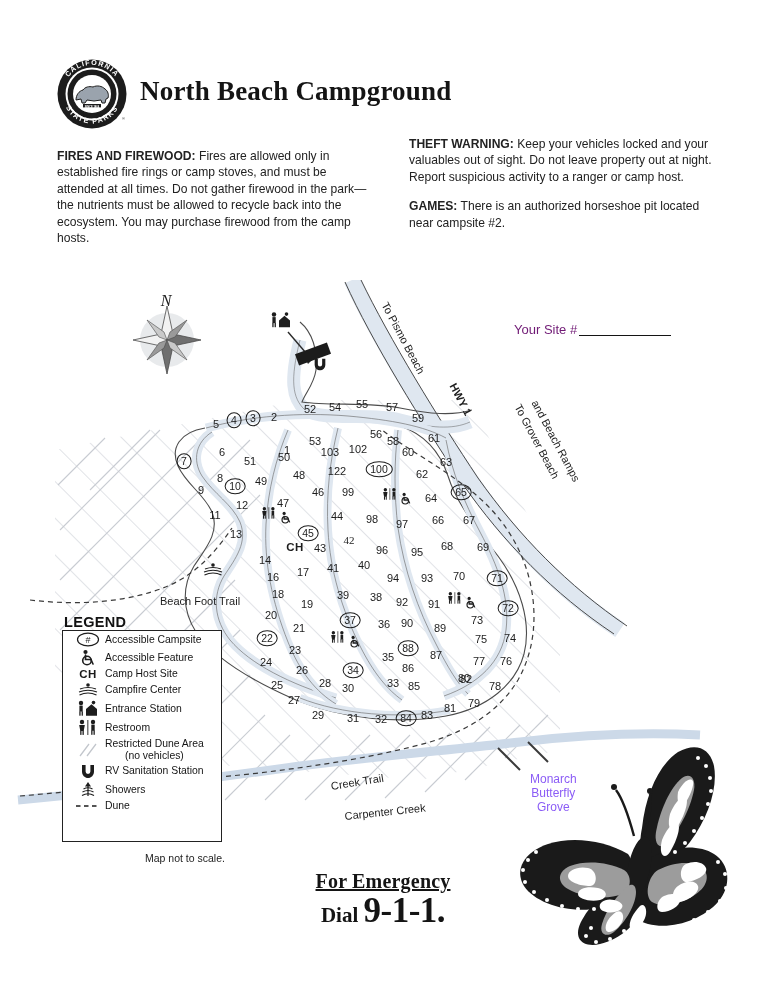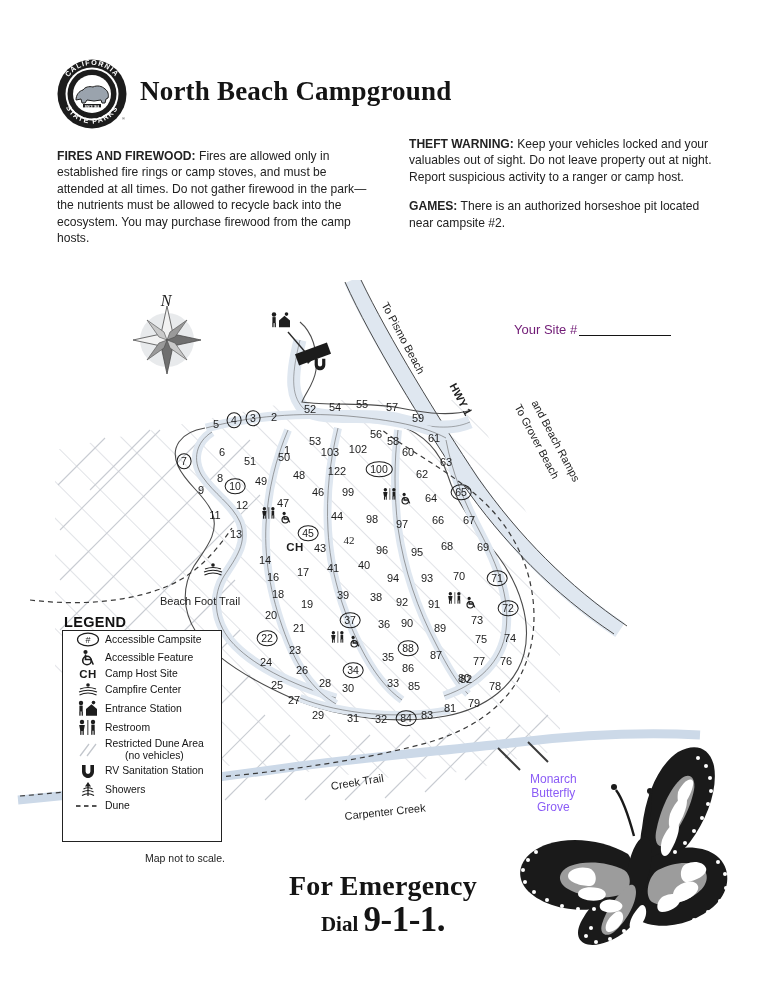--- a/index.html
+++ b/index.html
@@ -91,21 +91,21 @@
   .leg-txt .sub { display:block; font-size:10.4px; }
   #map-scale-note {
     position:absolute; left:145px; top:852px; font-size:10.5px; color:#222;
   }
 
   
   #emergency {
     position:absolute; left:258px; top:870px; width:250px; text-align:center;
     font-family:"Liberation Serif", serif; color:#141414;
   }
-  #emerg-line1 { font-size:28px; font-weight:bold; letter-spacing:0.2px; }
+  #emerg-line1 { font-size:20px; font-weight:bold; letter-spacing:0.2px;text-decoration:underline; }
   #emerg-line2 { font-size:21px; font-weight:bold; margin-top:-2px; }
   #emerg-line2 .big { font-size:35px; letter-spacing:-0.5px; }
 
   
   #butterfly { position:absolute; left:492px; top:736px; }
   #mbg-label {
     position:absolute; left:530px; top:772px;
     font-size:12px; line-height:14px; color:#8b5cf6; text-align:center;
   }
 </style>

